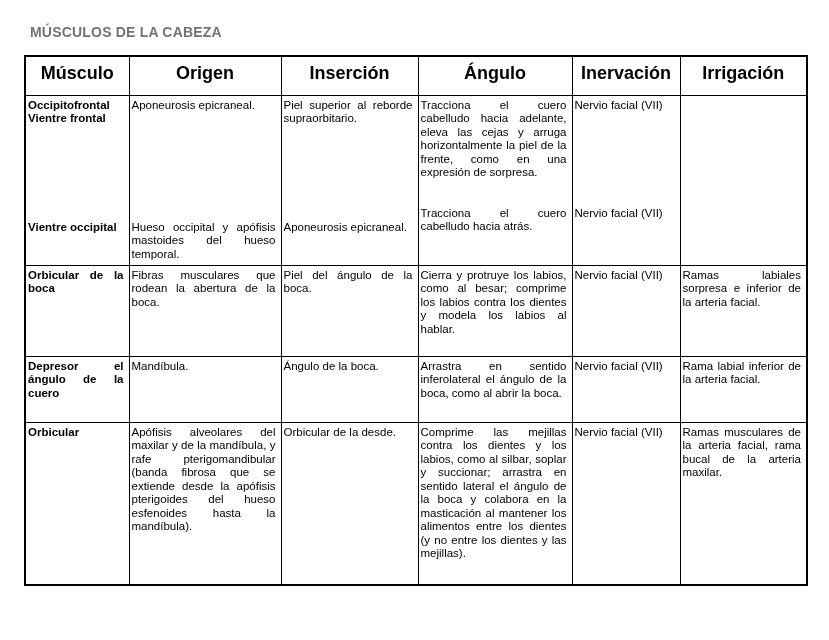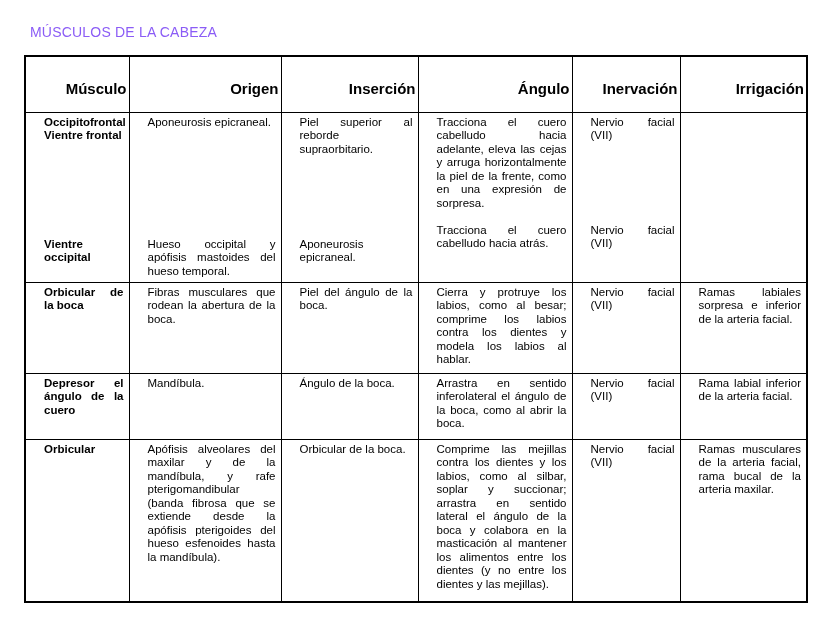--- a/index.html
+++ b/index.html
@@ -14,57 +14,57 @@
     width: 829px;
     height: 640px;
     background: #ffffff;
     overflow: hidden;
   }
   .doc-title {
     position: absolute;
     left: 30px;
     top: 24px;
     font-size: 14px;
-    font-weight: normal;
+    font-weight: bold;
     letter-spacing: 0.2px;
-    color: #8b5cf6;
+    color: #737373;
   }
   table.muscles {
     position: absolute;
     left: 24px;
     top: 55px;
     width: 782px;
     border-collapse: collapse;
     table-layout: fixed;
     border: 2px solid #000000;
   }
   table.muscles col.c-musculo   { width: 104px; }
   table.muscles col.c-origen    { width: 152px; }
   table.muscles col.c-insercion { width: 137px; }
   table.muscles col.c-accion    { width: 154px; }
   table.muscles col.c-inervacion{ width: 108px; }
   table.muscles col.c-irrigacion{ width: 127px; }
 
   table.muscles th {
     border: 1.5px solid #000000;
-    font-size: 15px;
+    font-size: 18px;
     font-weight: bold;
-    text-align: right;
+    text-align: center;
     vertical-align: top;
-    padding: 23px 2px 2px 2px;
+    padding: 6px 2px 2px 2px;
     height: 30px;
     background: #ffffff;
   }
   table.muscles td {
     border: 1.5px solid #000000;
     font-size: 11.5px;
     line-height: 1.17;
     vertical-align: top;
     text-align: justify;
-    padding: 3px 5px 3px 18px;
+    padding: 3px 5px 3px 2px;
     background: #ffffff;
   }
   td.muscle-name { font-weight: bold; }
   tr.row-1 { height: 170px; }
   tr.row-2 { height: 91px; }
   tr.row-3 { height: 66px; }
   tr.row-4 { height: 162px; }
   .part1-a { min-height: 122px; }   
   .part1-b { min-height: 108px; }   
 </style>
@@ -133,20 +133,20 @@
         <td>Mandíbula.</td>
         <td>Ángulo de la boca.</td>
         <td>Arrastra en sentido inferolateral el ángulo de la boca, como al abrir la boca.</td>
         <td>Nervio facial (VII)</td>
         <td>Rama labial inferior de la arteria facial.</td>
       </tr>
 
       <tr class="row-4">
         <td class="muscle-name">Orbicular</td>
         <td>Apófisis alveolares del maxilar y de la mandíbula, y rafe pterigomandibular (banda fibrosa que se extiende desde la apófisis pterigoides del hueso esfenoides hasta la mandíbula).</td>
-        <td>Orbicular de la boca.</td>
+        <td>Orbicular de la desde.</td>
         <td>Comprime las mejillas contra los dientes y los labios, como al silbar, soplar y succionar; arrastra en sentido lateral el ángulo de la boca y colabora en la masticación al mantener los alimentos entre los dientes (y no entre los dientes y las mejillas).</td>
         <td>Nervio facial (VII)</td>
         <td>Ramas musculares de la arteria facial, rama bucal de la arteria maxilar.</td>
       </tr>
     </tbody>
   </table>
 </div>
 
 </body></html>

